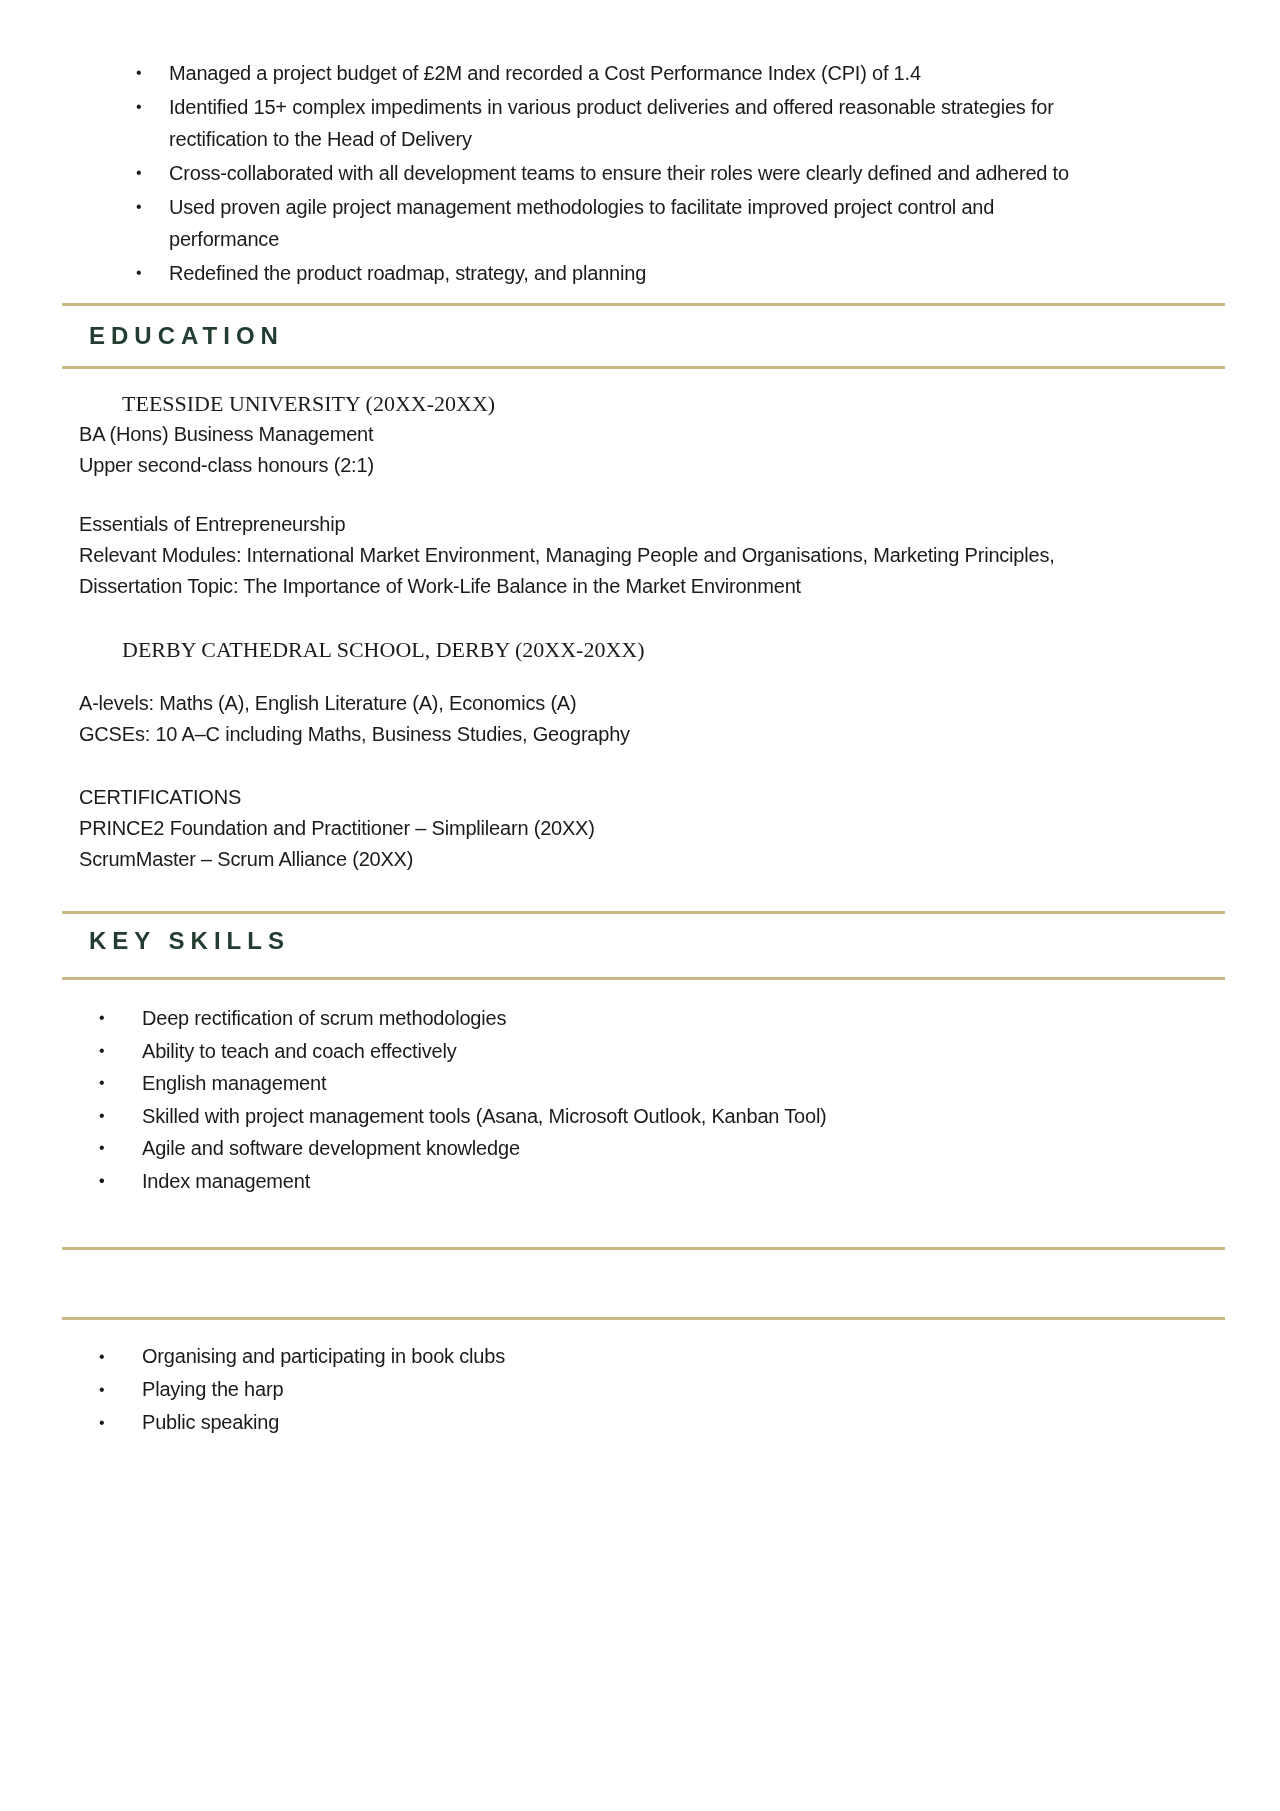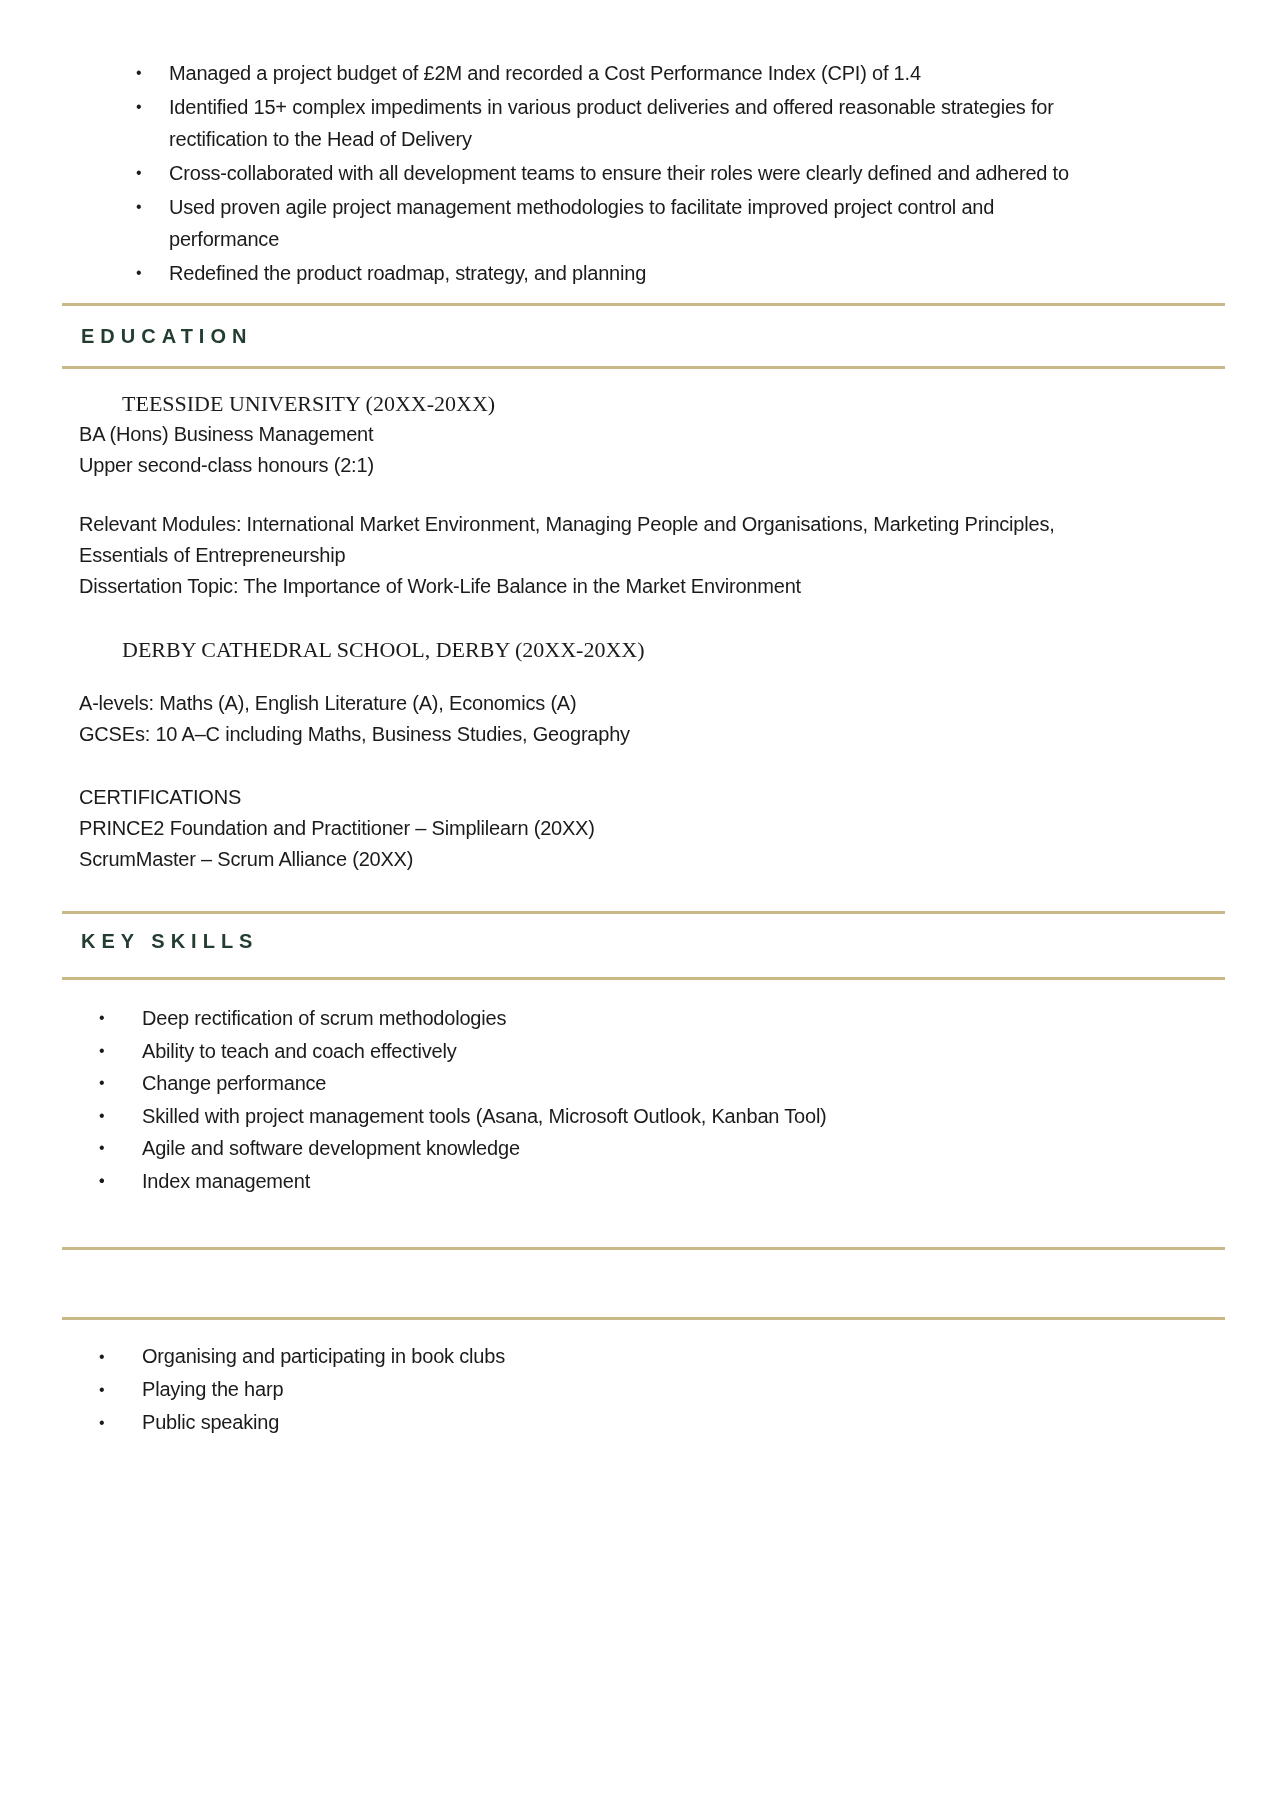--- a/index.html
+++ b/index.html
@@ -14,22 +14,22 @@
   }
   .rule{
     position:absolute;
     left:62px;
     width:1163px;
     height:3px;
     background:#c9b987;
   }
   .section-heading{
     position:absolute;
-    left:81px;
-    font-size:20px;
+    left:89px;
+    font-size:24px;
     line-height:30px;
     font-weight:700;
     letter-spacing:6px;
     color:#233e31;
     white-space:nowrap;
   }
   .list{position:absolute;left:62px;width:1163px;}
   .item{position:relative;}
   .row{position:relative;font-size:20px;letter-spacing:-0.2px;white-space:nowrap;}
   .work-list .row{line-height:32px;padding-left:107px;}
@@ -105,22 +105,22 @@
   <div class="section-heading" style="top:321px;">EDUCATION</div>
   <div class="rule" style="top:366px;"></div>
 
   <div class="edu" style="top:388px;">
     <div class="para">
       <div class="line serif">TEESSIDE UNIVERSITY (20XX-20XX)</div>
       <div class="line">BA (Hons) Business Management</div>
       <div class="line">Upper second-class honours (2:1)</div>
     </div>
     <div class="para" style="margin-top:28px;">
+      <div class="line">Essentials of Entrepreneurship</div>
       <div class="line">Relevant Modules: International Market Environment, Managing People and Organisations, Marketing Principles,</div>
-      <div class="line">Essentials of Entrepreneurship</div>
       <div class="line">Dissertation Topic: The Importance of Work-Life Balance in the Market Environment</div>
     </div>
     <div class="para" style="margin-top:32px;">
       <div class="line serif">DERBY CATHEDRAL SCHOOL, DERBY (20XX-20XX)</div>
     </div>
     <div class="para" style="margin-top:23px;">
       <div class="line">A-levels: Maths (A), English Literature (A), Economics (A)</div>
       <div class="line">GCSEs: 10 A–C including Maths, Business Studies, Geography</div>
     </div>
     <div class="para" style="margin-top:32px;">
@@ -138,21 +138,21 @@
     <div class="row">
       <span class="marker">•</span>
       <span>Deep rectification of scrum methodologies</span>
     </div>
     <div class="row">
       <span class="marker">•</span>
       <span>Ability to teach and coach effectively</span>
     </div>
     <div class="row">
       <span class="marker">•</span>
-      <span>Change performance</span>
+      <span>English management</span>
     </div>
     <div class="row">
       <span class="marker">•</span>
       <span>Skilled with project management tools (Asana, Microsoft Outlook, Kanban Tool)</span>
     </div>
     <div class="row">
       <span class="marker">•</span>
       <span>Agile and software development knowledge</span>
     </div>
     <div class="row">

